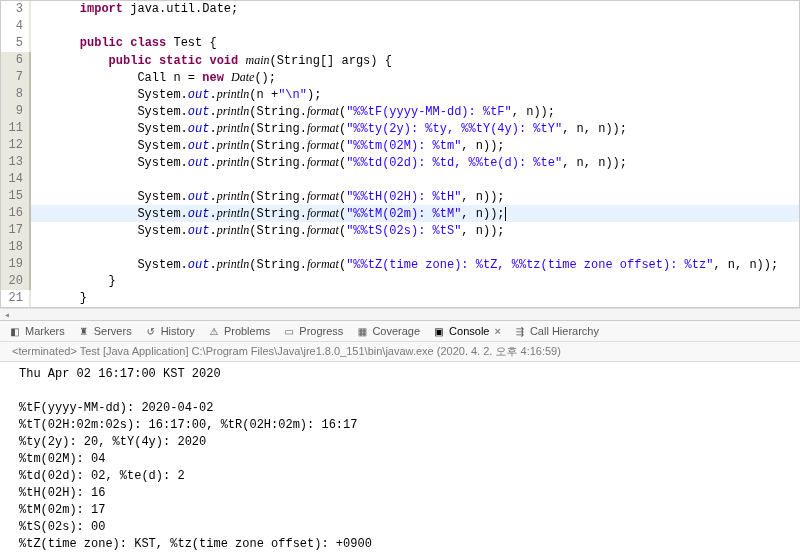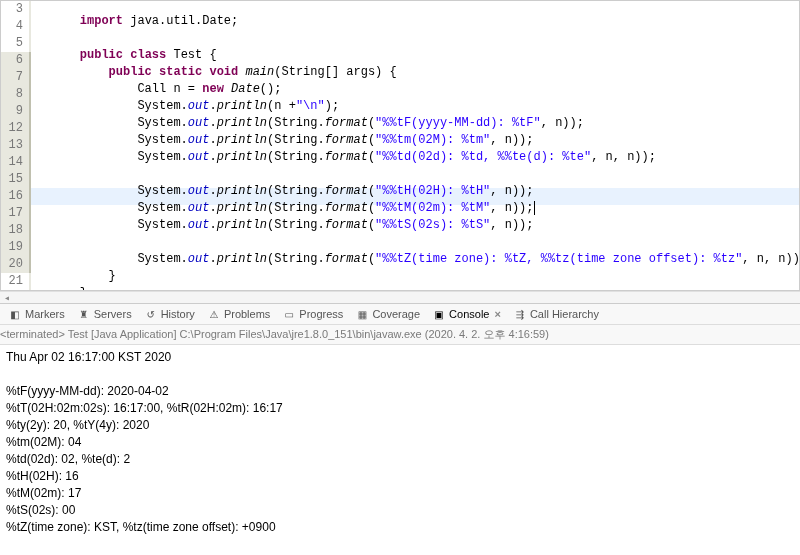--- a/index.html
+++ b/index.html
@@ -39,25 +39,24 @@
     user-select: none;
   }
   .gutter.shaded {
     background: #e8e8df;
     border-right: 2px solid #c0c0af;
   }
   .code {
     flex: 1 1 auto;
     white-space: pre;
     padding-left: 20px;
-    margin-top: 12px;
   }
   .kw { color: #7f0055; font-weight: bold; }
   .field { color: #0000c0; font-style: italic; text-align: right; }
-  .method-static { font-style: italic; }
+  .method-static { font-style: italic; font-family: Liberation Serif, serif; }
   .str { color: #2a00ff; }
   .scroll-stub {
     height: 12px;
     background: #f5f5f5;
     border-top: 1px solid #e0e0e0;
     display: flex;
   }
   .scroll-stub .arrow {
     width: 14px;
     text-align: center;
@@ -89,30 +88,30 @@
     width: 14px;
     height: 14px;
     display: inline-flex;
     align-items: center;
     justify-content: center;
     font-size: 10px;
   }
   .console-header {
     background: #f8f8f8;
     color: #7a7a7a;
-    padding: 2px 0;
+    padding: 2px 12px;
     font-size: 11px;
     font-family: "Segoe UI", Tahoma, sans-serif;
     border-top: 1px solid #ddd;
     border-bottom: 1px solid #ddd;
   }
   .console-output {
     flex: 1 1 auto;
-    padding: 4px 6px;
-    font-family: Liberation Sans, sans-serif;
+    padding: 4px 19px;
+    font-family: Liberation Mono, monospace;
     font-size: 12px;
     line-height: 17px;
     white-space: pre;
     overflow: auto;
   }
   .x-close { color:#888; font-weight:bold; margin-left:2px; }
   .minimize-icon { margin-left:auto; display:flex; gap:6px; color:#888; }
   .caret { display:inline-block; width:1px; height:14px; background:#000; vertical-align:middle; }
 </style>
 </head>
@@ -139,20 +138,24 @@
       <div class="gutter shaded">7</div>
       <div class="code"><span>            Call n = </span><span class="kw">new</span><span> </span><span class="method-static">Date</span><span>();</span></div>
     </div>
     <div class="code-line">
       <div class="gutter shaded">8</div>
       <div class="code"><span>            System.</span><span class="field">out</span><span>.</span><span class="method-static">println</span><span>(n +</span><span class="str">"\n"</span><span>);</span></div>
     </div>
     <div class="code-line">
       <div class="gutter shaded">9</div>
       <div class="code"><span>            System.</span><span class="field">out</span><span>.</span><span class="method-static">println</span><span>(String.</span><span class="method-static">format</span><span>(</span><span class="str">"%%tF(yyyy-MM-dd): %tF"</span><span>, n));</span></div>
+    </div>
+    <div class="code-line">
+      <div class="gutter shaded">11</div>
+      <div class="code"><span>            System.</span><span class="field">out</span><span>.</span><span class="method-static">println</span><span>(String.</span><span class="method-static">format</span><span>(</span><span class="str">"%%ty(2y): %ty, %%tY(4y): %tY"</span><span>, n, n));</span></div>
     </div>
     <div class="code-line">
       <div class="gutter shaded">12</div>
       <div class="code"><span>            System.</span><span class="field">out</span><span>.</span><span class="method-static">println</span><span>(String.</span><span class="method-static">format</span><span>(</span><span class="str">"%%tm(02M): %tm"</span><span>, n));</span></div>
     </div>
     <div class="code-line">
       <div class="gutter shaded">13</div>
       <div class="code"><span>            System.</span><span class="field">out</span><span>.</span><span class="method-static">println</span><span>(String.</span><span class="method-static">format</span><span>(</span><span class="str">"%%td(02d): %td, %%te(d): %te"</span><span>, n, n));</span></div>
     </div>
     <div class="code-line">

